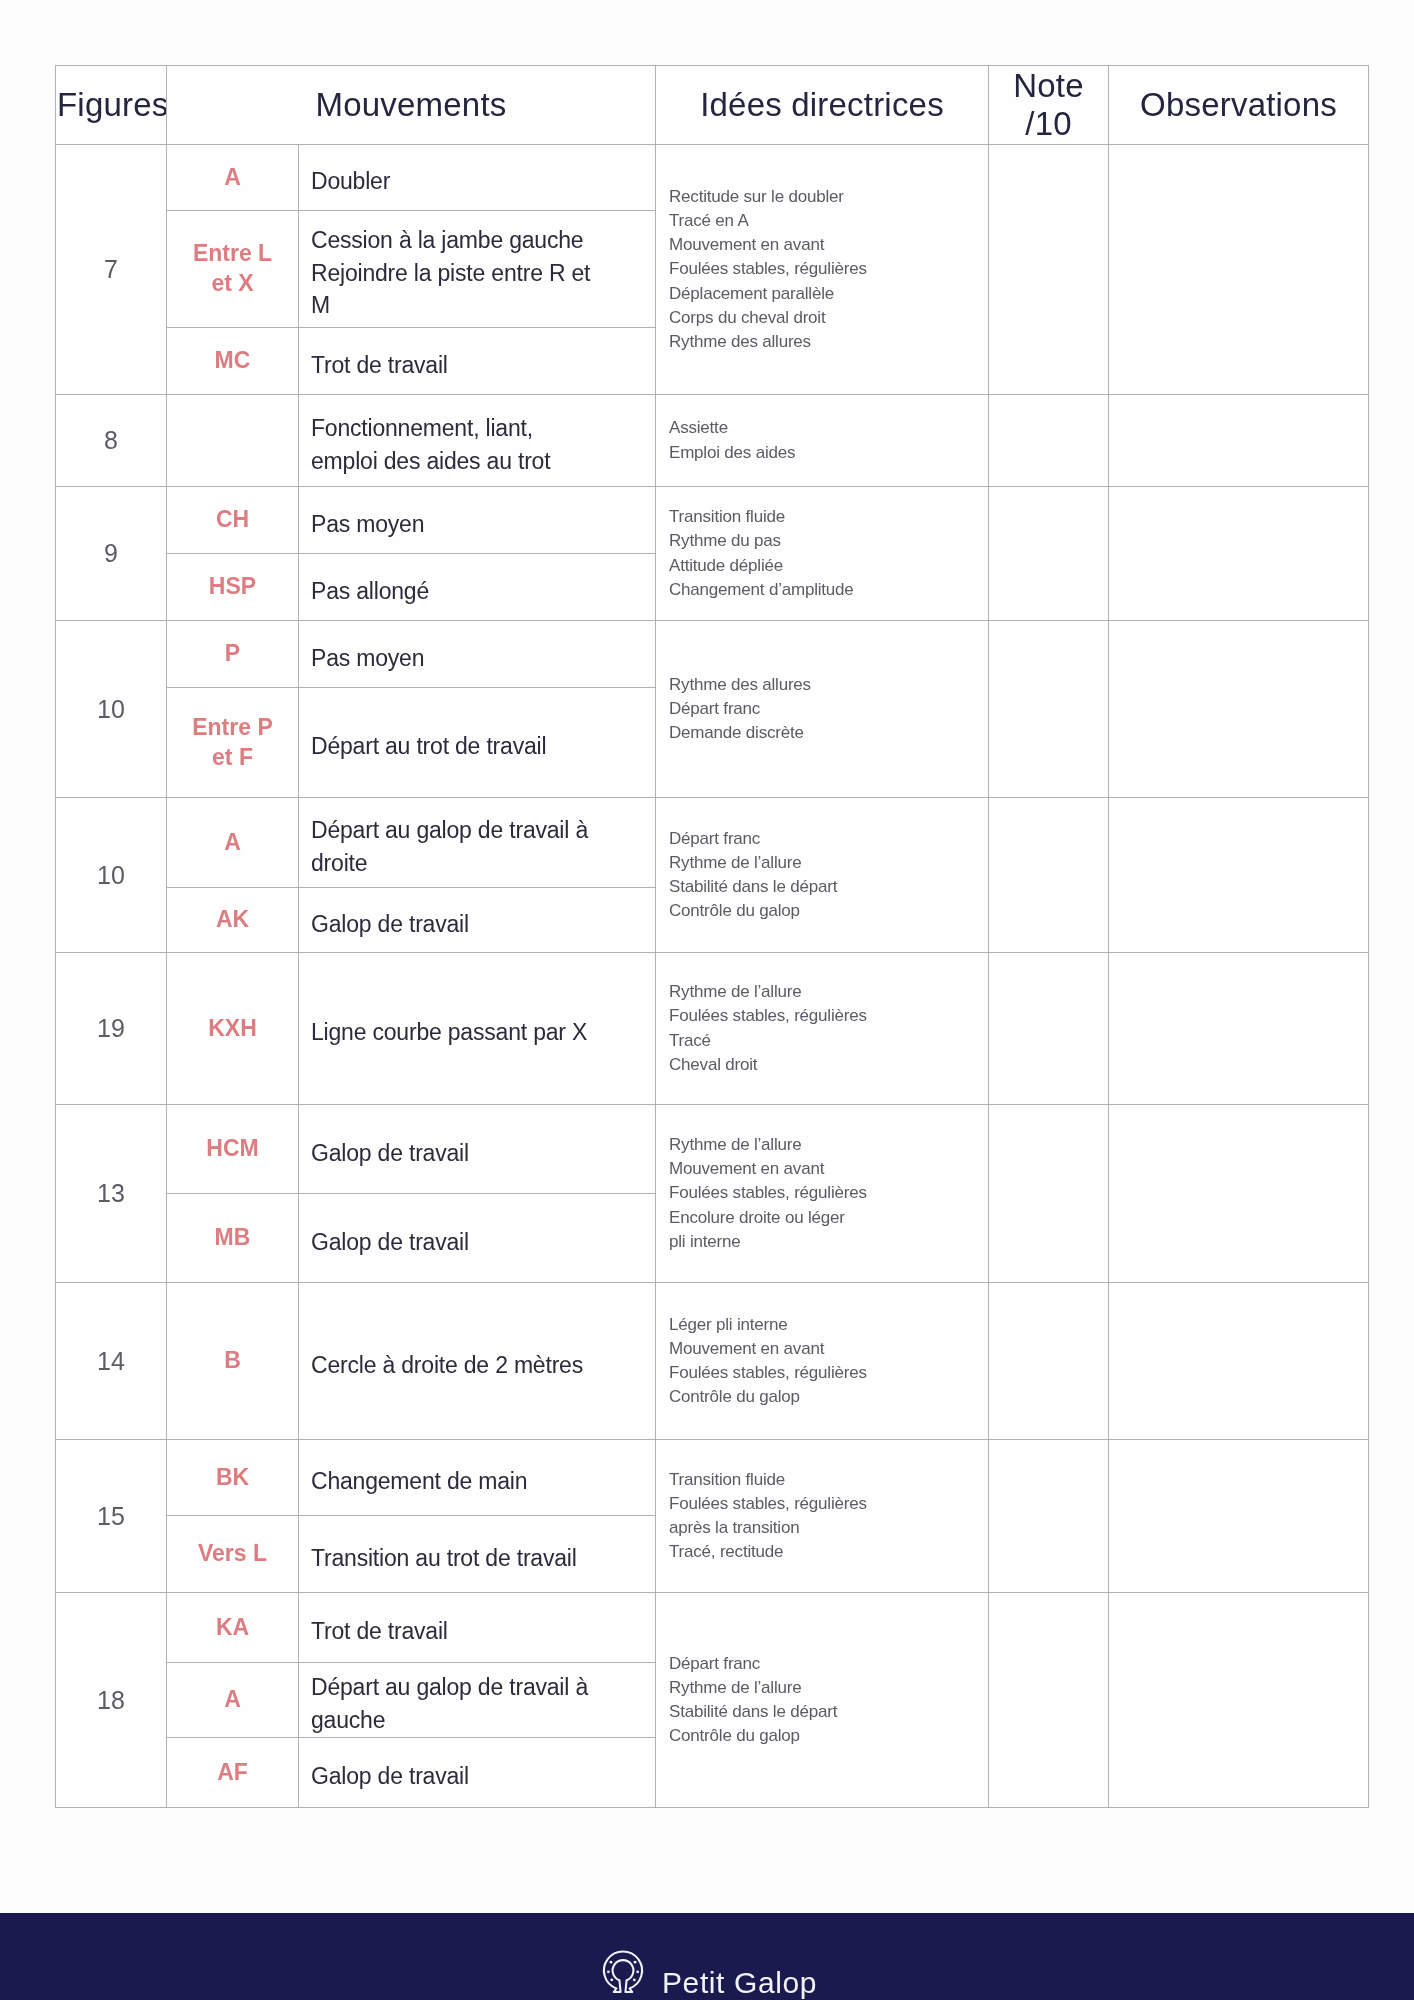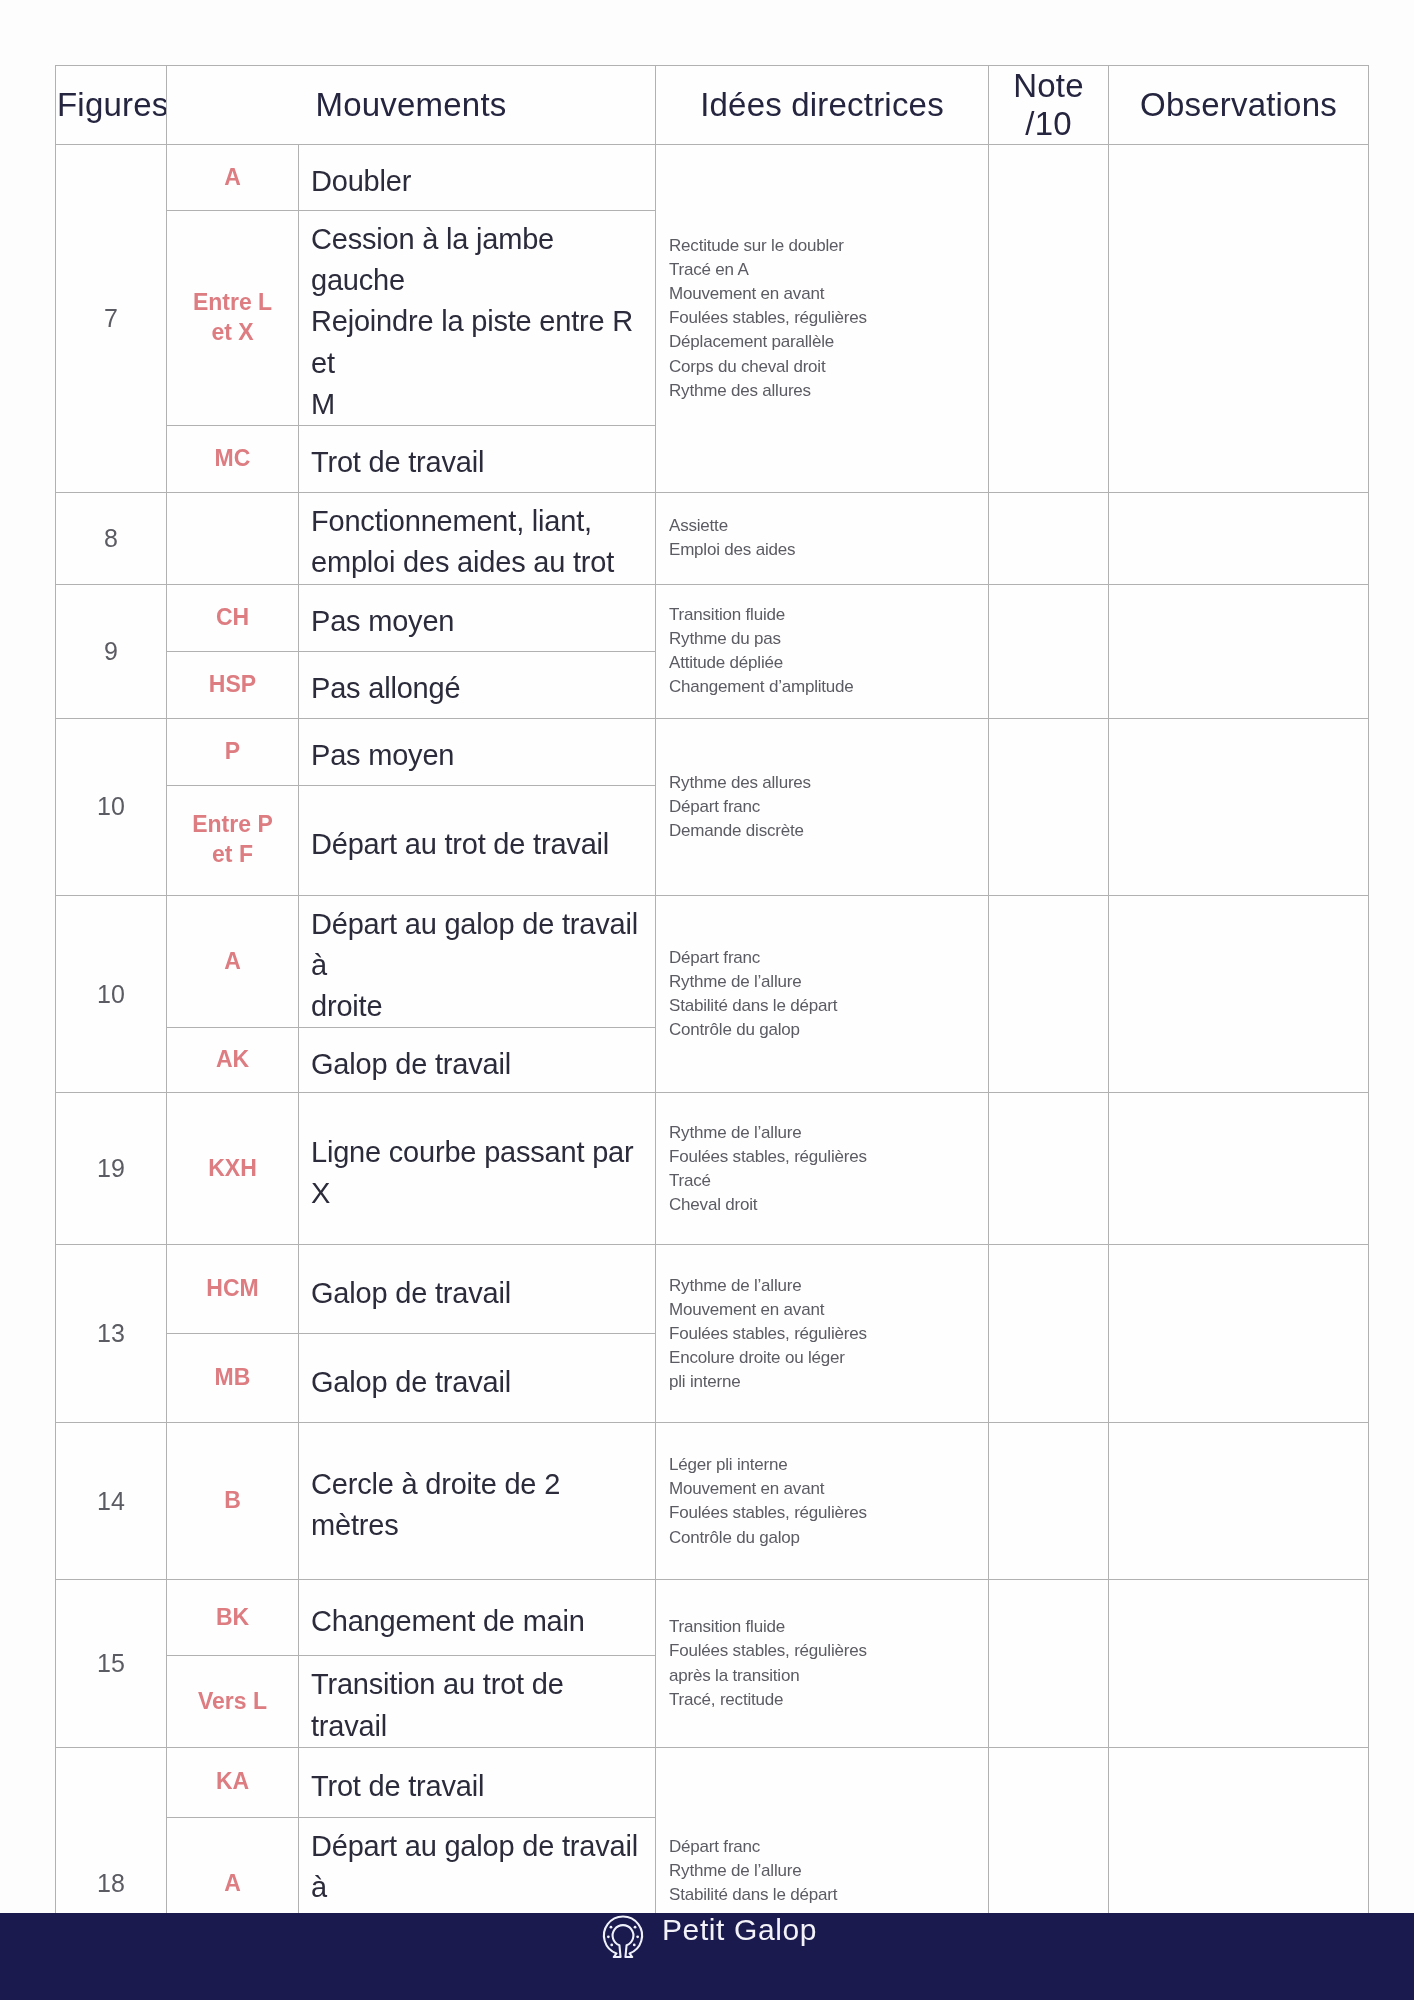--- a/index.html
+++ b/index.html
@@ -24,34 +24,34 @@
     text-align:center;height:71px;letter-spacing:0.2px;
   }
   td.fig{
     color:#5b5b63;font-size:25px;text-align:center;
   }
   td.marker{
     color:#dd7c81;font-weight:700;font-size:23px;text-align:center;
     line-height:1.3;white-space:pre-line;
   }
   td.mov{
-    color:#2b2b3b;font-size:29px;text-align:left;
+    color:#2b2b3b;font-size:23px;text-align:left;
     padding:8px 8px 0 12px;line-height:1.42;
     white-space:pre-line;letter-spacing:-0.2px;
   }
   td.idees{
     color:#5b5b63;font-size:17px;text-align:left;
     padding:8px 6px 8px 13px;line-height:1.42;
     white-space:pre-line;letter-spacing:-0.2px;
   }
   td.note, td.obs{background:#fefefe;}
   .footer{
     position:absolute;left:0;top:1913px;width:1414px;height:87px;
     background:#1a1a4e;
-    display:flex;align-items:flex-start;justify-content:center;gap:13px;
+    display:flex;align-items:flex-end;justify-content:center;gap:13px;
   }
   .brand{
     color:#f2f2f8;font-size:30px;font-weight:500;letter-spacing:0.6px;
   }
   .horseshoe{width:52px;height:52px;display:block;}
 </style>
 </head>
 <body>
 
 <table class="score">

